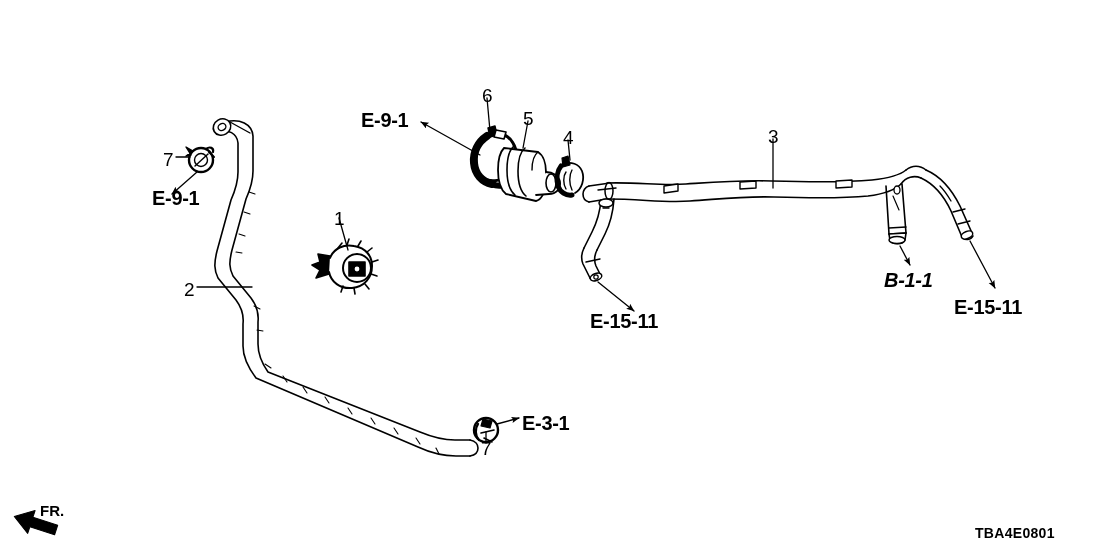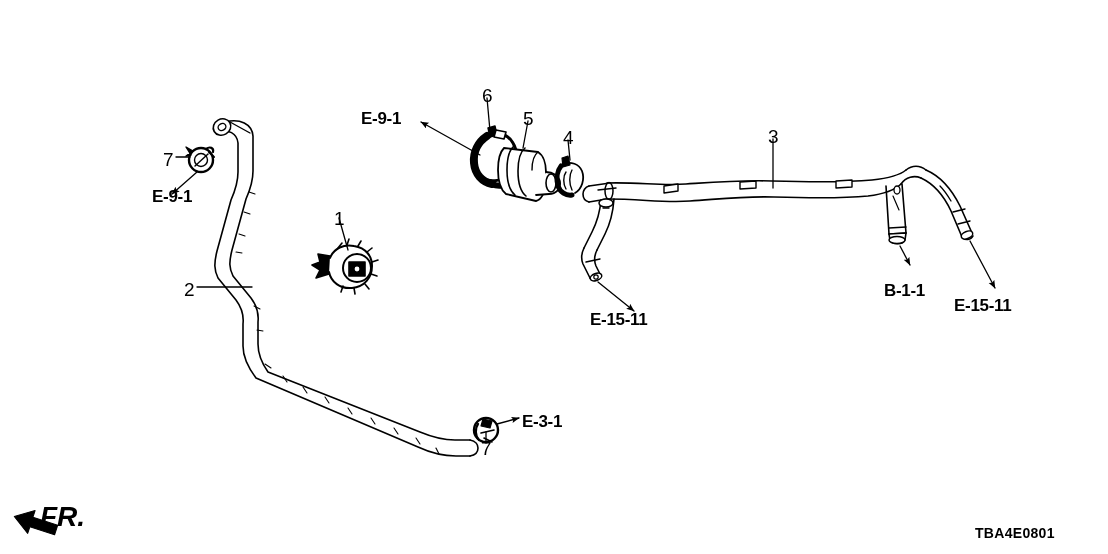--- a/index.html
+++ b/index.html
@@ -29,29 +29,28 @@
     line-height: 1;
     font-family: "Liberation Sans", sans-serif;
   }
   
   .num {
     font-size: 19px;
     font-weight: 400;
   }
   
   .ref {
-    font-size: 17px;
+    font-size: 20px;
     font-weight: bold;
     letter-spacing: -0.3px;
     text-align: right;
   }
   .fr {
-    font-size: 28px;
+    font-size: 15px;
     font-weight: bold;
-    font-style: italic;
   }
   .partno {
     font-size: 14px;
     font-weight: 700;
     letter-spacing: 0.3px;
   }
 </style>
 </head>
 <body>
 
@@ -292,21 +291,21 @@
   <div class="lbl num" style="left:482px; top:86px;">6</div>
 
   <div class="lbl num" style="left:523px; top:109px;">5</div>
 
   <div class="lbl num" style="left:563px; top:128px;">4</div>
 
   <div class="lbl num" style="left:768px; top:127px;">3</div>
 
   <div class="lbl ref" style="left:590px; top:311px;">E-15-11</div>
 
-  <div class="lbl ref" style="left:884px; top:282px;">B-1-1</div>
+  <div class="lbl ref" style="left:884px; top:270px;font-style:italic;">B-1-1</div>
 
   <div class="lbl ref" style="left:954px; top:297px;">E-15-11</div>
 
   <div class="lbl num" style="left:481px; top:439px;">7</div>
 
   <div class="lbl ref" style="left:522px; top:413px;">E-3-1</div>
 
   <div class="lbl fr" style="left:40px; top:503px;">FR.</div>
 
   <div class="lbl partno" style="left:975px; top:526px;">TBA4E0801</div>

